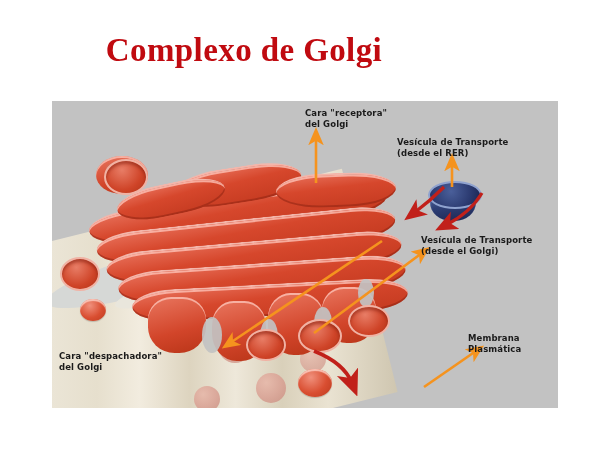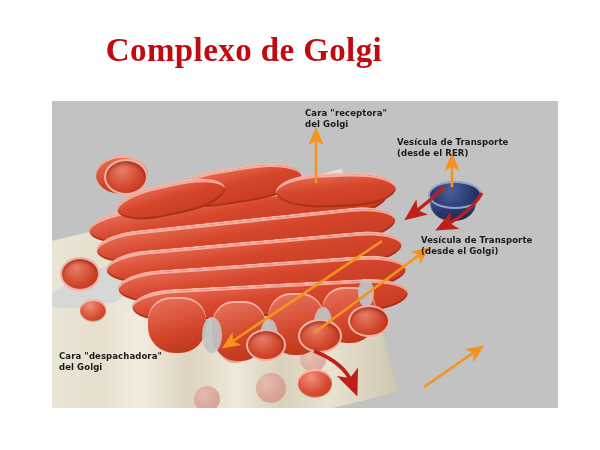--- a/index.html
+++ b/index.html
@@ -212,18 +212,20 @@
 
     <div class="fig-label" style="left:253px; top:7px;">Cara "receptora"
 del Golgi</div>
 
     <div class="fig-label" style="left:345px; top:36px;">Vesícula de Transporte
 (desde el RER)</div>
 
     <div class="fig-label" style="left:369px; top:134px;">Vesícula de Transporte
 (desde el Golgi)</div>
 
+    <div class="fig-label" style="left:416px; top:232px;">Membrana
+Plasmática</div>
 
     <div class="fig-label" style="left:7px; top:250px;">Cara "despachadora"
 del Golgi</div>
 
   </div>
 </div>
 
 </body></html>

